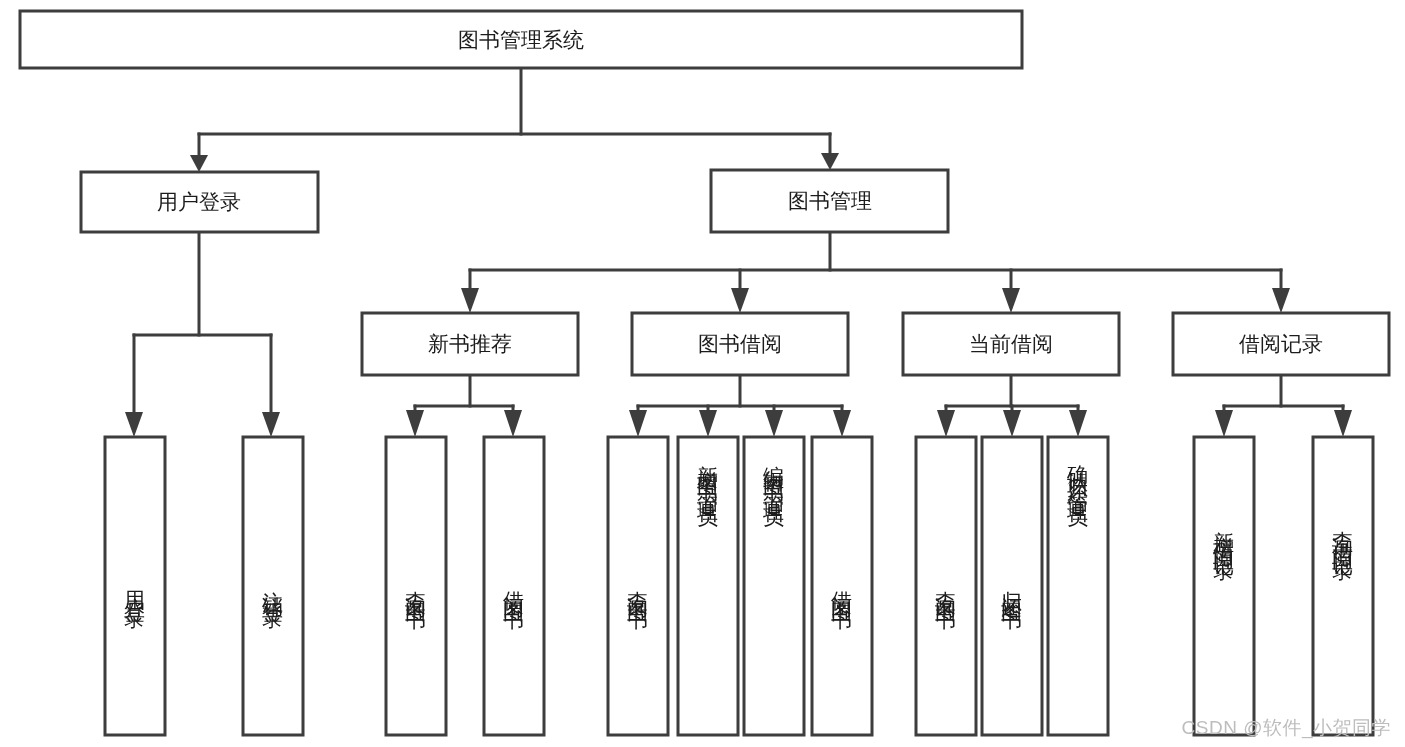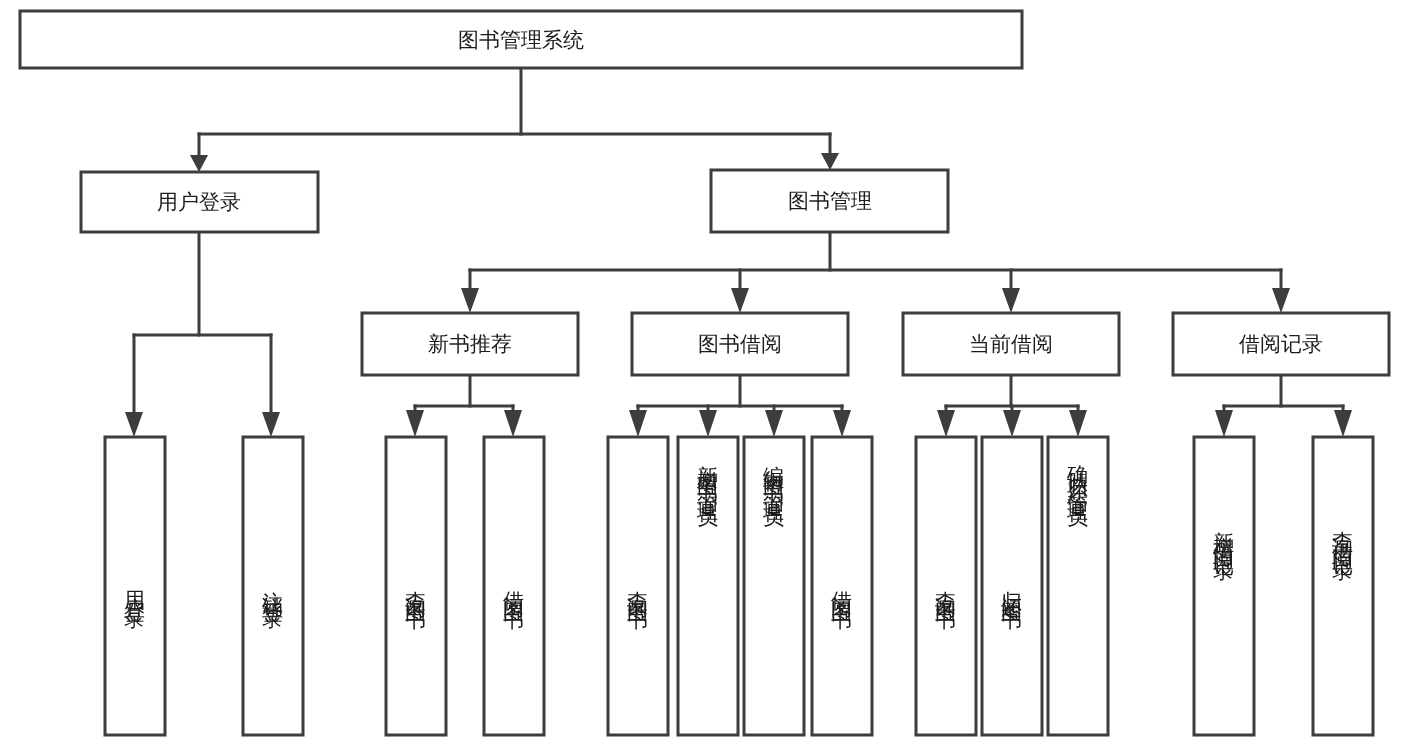--- a/index.html
+++ b/index.html
@@ -230,14 +230,15 @@
       <text class="node-label-vertical" x="1224" y="514" style="writing-mode: tb; text-anchor: start; letter-spacing:6px;">新增借阅记录</text>
     </g>
 
     <g>
       <rect class="node-box" x="1313" y="437" width="60" height="298"></rect>
       <text class="node-label-vertical" x="1343" y="514" style="writing-mode: tb; text-anchor: start; letter-spacing:6px;">查询借阅记录</text>
     </g>
 
   </svg>
 
+  <div class="watermark">CSDN @软件_小贺同学</div>
 
 </div>
 
 </body></html>

